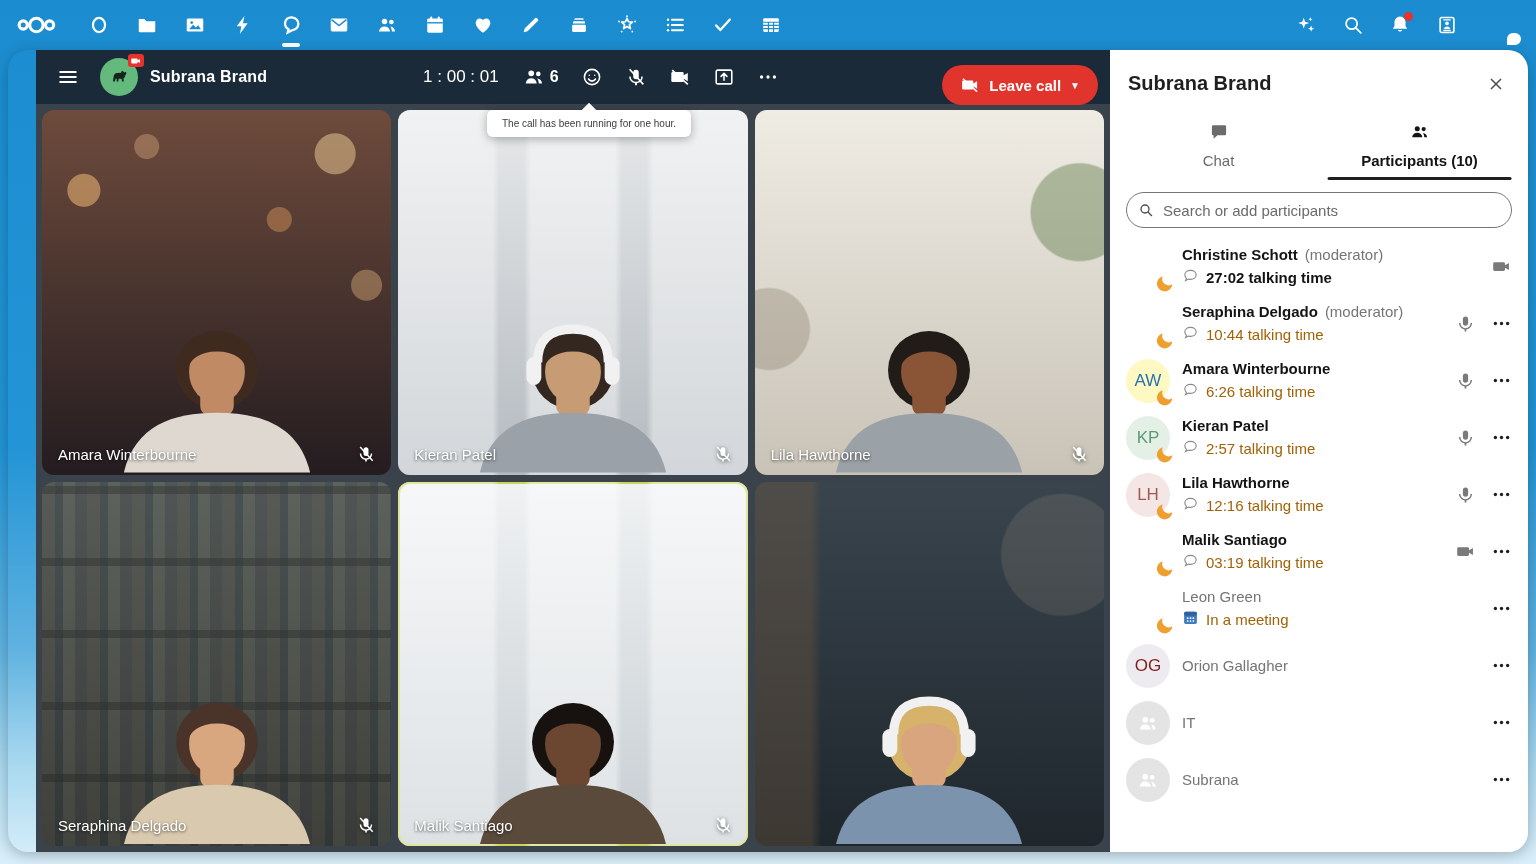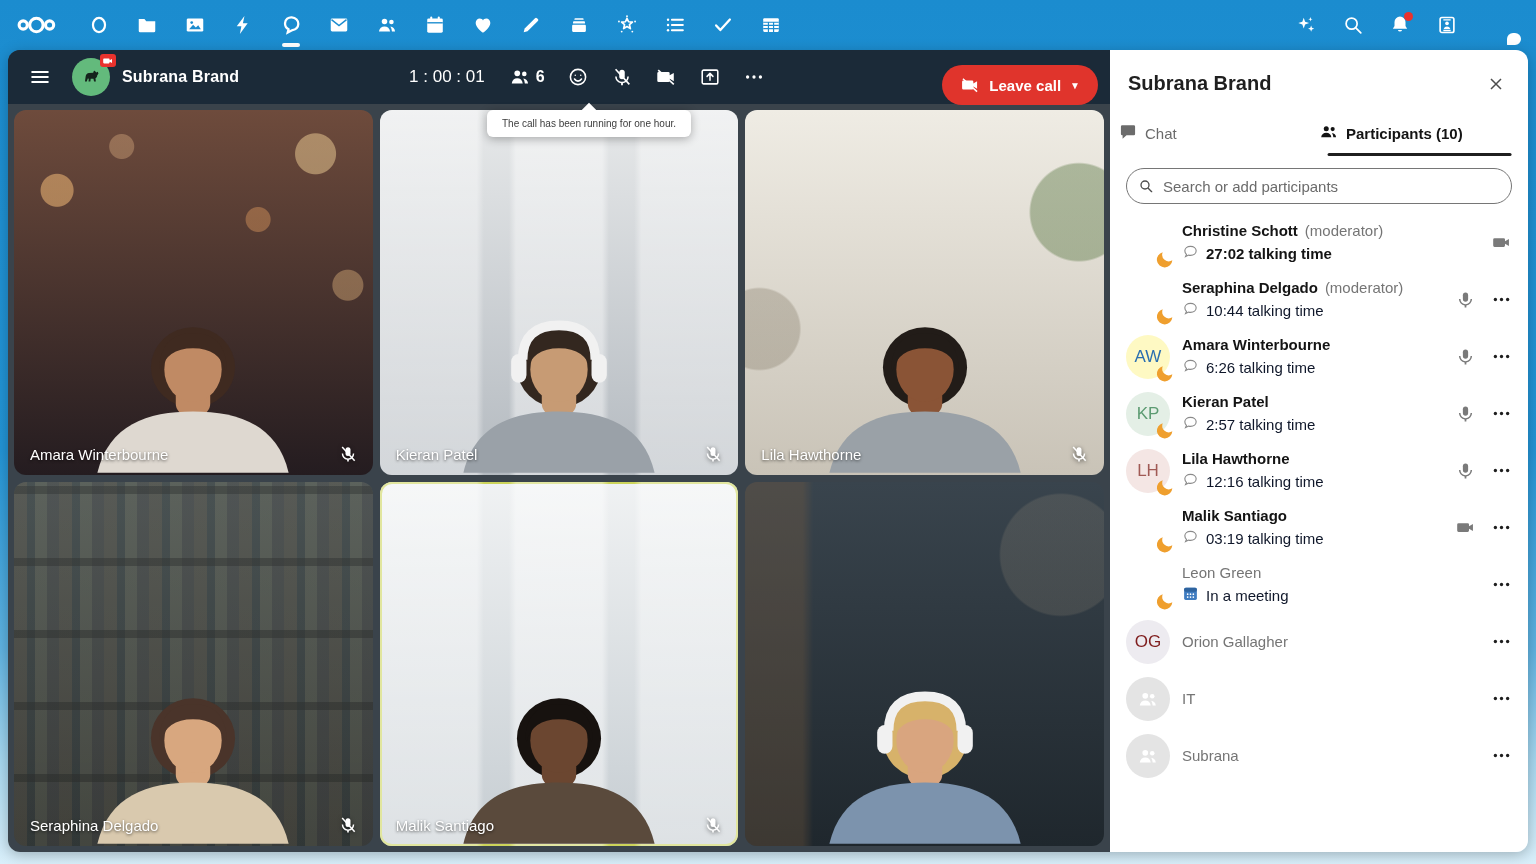--- a/index.html
+++ b/index.html
@@ -18,21 +18,21 @@
   .app-icon.active::after { content:""; position:absolute; left:50%; transform:translateX(-50%); bottom:-11px; width:18px; height:4px; border-radius:2px; background:#fff; }
   .topbar-right { display:flex; align-items:center; gap:25px; padding-right:4px; }
   .tr-icon { width:22px; height:22px; color:#fff; position:relative; display:flex; cursor:pointer; }
   .tr-icon svg { width:22px; height:22px; }
   .notif-dot { position:absolute; top:-2px; right:-2px; width:9px; height:9px; border-radius:50%; background:#e9322d; }
   .user-avatar { width:33px; height:33px; border-radius:50%; position:relative; overflow:visible; cursor:pointer; flex:none; }
   .user-avatar .ph { width:100%; height:100%; border-radius:50%; overflow:hidden; position:relative; background:linear-gradient(135deg,#93b06f,#4c6b3e); }
   .user-avatar .ph svg { position:absolute; bottom:-2px; left:0; width:100%; }
   .user-avatar .status-bubble { position:absolute; right:-5px; bottom:-3px; width:14px; height:12px; background:#fff; border-radius:7px 7px 7px 1px; }
   
-  .shell { position:absolute; left:8px; top:50px; right:8px; bottom:12px; border-radius:12px; overflow:hidden; display:flex; box-shadow:0 3px 14px rgba(0,0,0,.25); }
+  .shell { position:absolute; left:8px; top:50px; right:8px; bottom:12px; border-radius:20px; overflow:hidden; display:flex; box-shadow:0 3px 14px rgba(0,0,0,.25);padding-left:28px; }
   .call { flex:1; min-width:0; display:flex; flex-direction:column; background:#3a434b; }
   .call-header { height:54px; background:#1b2a38; display:flex; align-items:center; justify-content:space-between; padding:0 12px; color:#fff; flex:none; }
   .ch-left { display:flex; align-items:center; gap:12px; }
   .hamburger-btn { width:40px; height:40px; display:flex; align-items:center; justify-content:center; color:#fff; cursor:pointer; }
   .hamburger-btn svg { width:22px; height:22px; }
   .conv-avatar { width:38px; height:38px; border-radius:50%; background:#63ba7c; position:relative; display:flex; align-items:center; justify-content:center; flex:none; }
   .conv-avatar svg.animal { width:22px; height:22px; color:#15231c; }
   .cam-badge { position:absolute; top:-4px; right:-6px; width:16px; height:13px; background:#e9322d; border-radius:3px; display:flex; align-items:center; justify-content:center; color:#fff; }
   .cam-badge svg { width:10px; height:8px; }
   .call-title { font-weight:bold; font-size:16px; letter-spacing:.2px; }
@@ -70,21 +70,21 @@
   
   .tooltip { position:absolute; left:487px; top:110px; background:#fff; border-radius:6px; box-shadow:0 2px 10px rgba(0,0,0,.3); padding:8px 15px; font-size:10px; color:#3d3d3d; z-index:60; white-space:nowrap; }
   .tooltip::before { content:""; position:absolute; top:-5px; left:50%; transform:translateX(-50%) rotate(45deg); width:11px; height:11px; background:#fff; }
   
   .sidebar { width:418px; flex:none; background:#fff; display:flex; flex-direction:column; }
   .sb-head { display:flex; align-items:flex-start; justify-content:space-between; padding:18px 16px 2px 18px; }
   .sb-title { font-size:20px; font-weight:bold; color:#1f1f1f; padding-top:4px; }
   .close-btn { width:32px; height:32px; display:flex; align-items:center; justify-content:center; color:#4d4d4d; cursor:pointer; background:none; border:none; }
   .close-btn svg { width:20px; height:20px; }
   .tabs { display:flex; padding:14px 8px 0; }
-  .tab { flex:1; display:flex; flex-direction:row; align-items:center; gap:7px; padding:6px 0 11px; color:#6b6b6b; font-size:15px; position:relative; cursor:pointer; background:none; border:none; font-family:inherit; }
+  .tab { flex:1; display:flex; flex-direction:column; align-items:center; gap:7px; padding:6px 0 11px; color:#6b6b6b; font-size:15px; position:relative; cursor:pointer; background:none; border:none; font-family:inherit; }
   .tab svg { width:20px; height:20px; }
   .tab.active { color:#141414; font-weight:bold; }
   .tab.active::after { content:""; position:absolute; bottom:0; left:50%; transform:translateX(-50%); width:92%; height:3px; background:#1f1f1f; border-radius:2px; }
   .search-wrap { margin:12px 16px 4px; position:relative; }
   .search-input { width:100%; height:36px; border:1.5px solid #767676; border-radius:18px; padding:0 14px 0 36px; font-size:15px; color:#333; outline:none; font-family:inherit; background:#fff; }
   .search-input::placeholder { color:#6b6b6b; }
   .search-icon { position:absolute; left:12px; top:50%; transform:translateY(-50%); width:16px; height:16px; color:#4d4d4d; }
   .plist { flex:1; overflow:hidden; padding:6px 0 0; }
   .prow { display:flex; align-items:center; height:57px; padding:0 16px 0 16px; gap:12px; cursor:pointer; }
   .pavatar { width:44px; height:44px; border-radius:50%; position:relative; flex:none; }
@@ -94,21 +94,21 @@
   .pavatar.faded .disc { opacity:.55; }
   .avatar-initials { width:100%; height:100%; border-radius:50%; display:flex; align-items:center; justify-content:center; font-size:17px; }
   .avatar-group { width:100%; height:100%; border-radius:50%; background:#e4e4e4; color:#fff; display:flex; align-items:center; justify-content:center; }
   .avatar-group svg { width:22px; height:22px; }
   .moon { position:absolute; right:-4px; bottom:-5px; width:20px; height:20px; }
   .pmain { flex:1; min-width:0; }
   .pname-row { display:flex; gap:7px; align-items:baseline; font-size:15px; line-height:1.2; }
   .pname { color:#141414; font-weight:bold; white-space:nowrap; }
   .prole { color:#757575; }
   .prow.dimmed .pname { color:#757575; font-weight:normal; }
-  .pstatus { display:flex; align-items:center; gap:7px; margin-top:3px; color:#0f172a; font-size:15px; }
+  .pstatus { display:flex; align-items:center; gap:7px; margin-top:3px; color:#a16207; font-size:15px; }
   .pstatus svg { width:17px; height:17px; flex:none; }
   .pstatus.bold { color:#141414; font-weight:bold; }
   .pright { display:flex; align-items:center; gap:15px; flex:none; }
   .ricon { width:21px; height:21px; color:#7a7a7a; display:flex; cursor:pointer; }
   .ricon svg { width:100%; height:100%; }
   .ricon.menu-dots { color:#1f1f1f; }
 </style>
 </head>
 <body>
 

